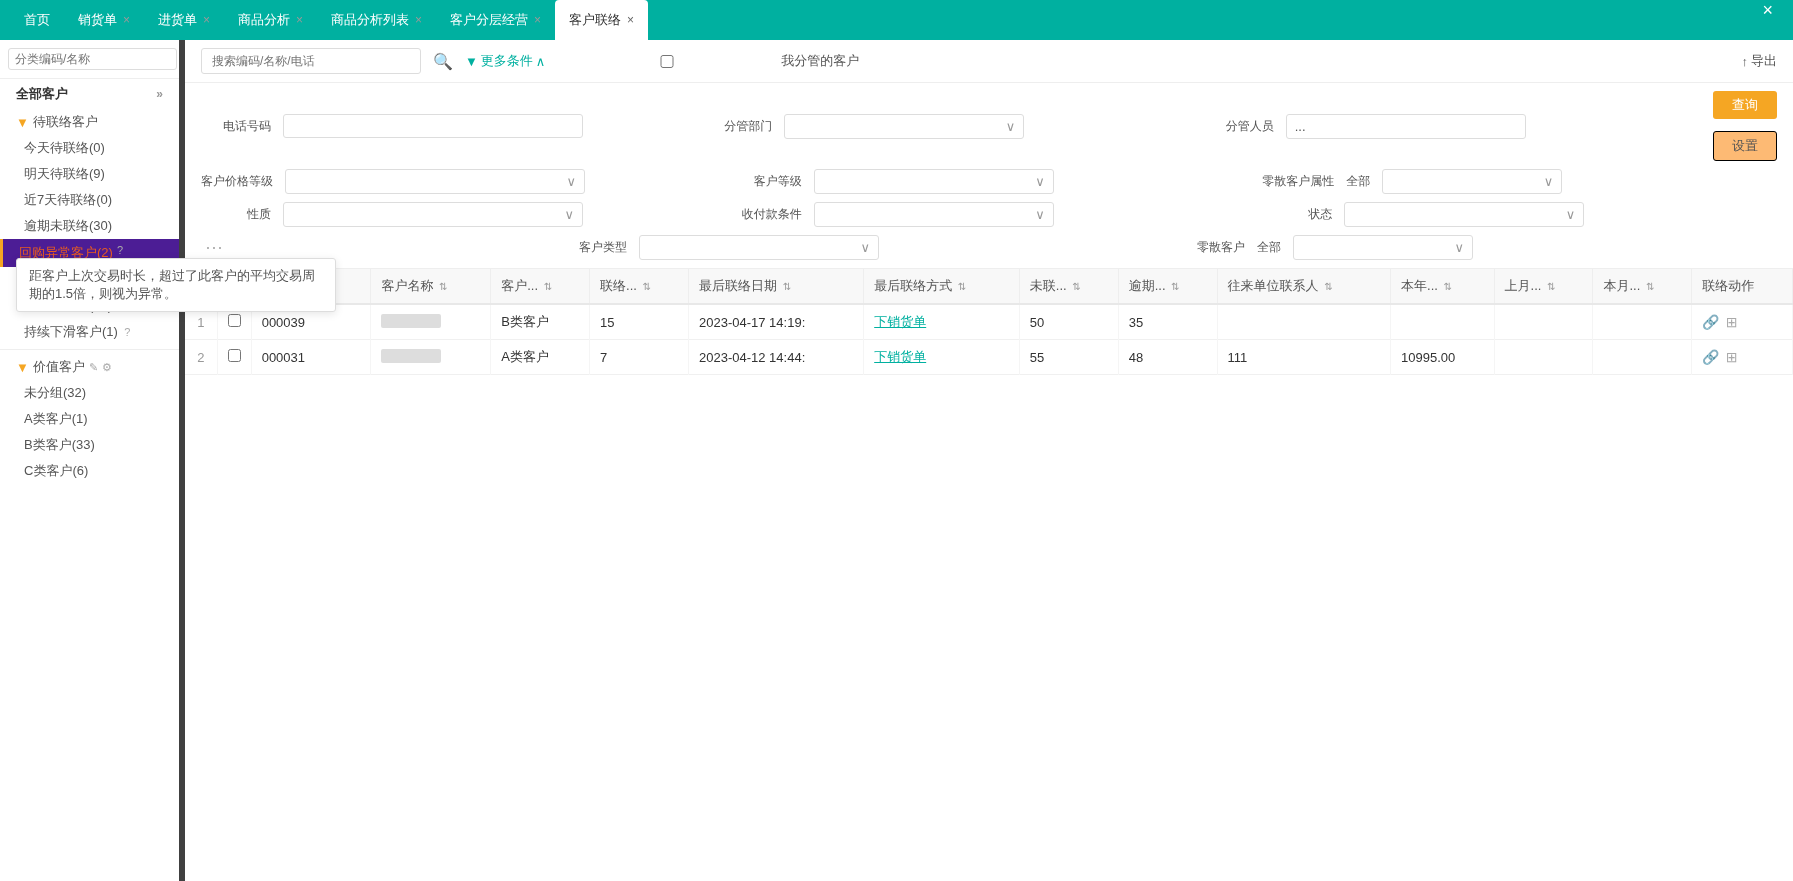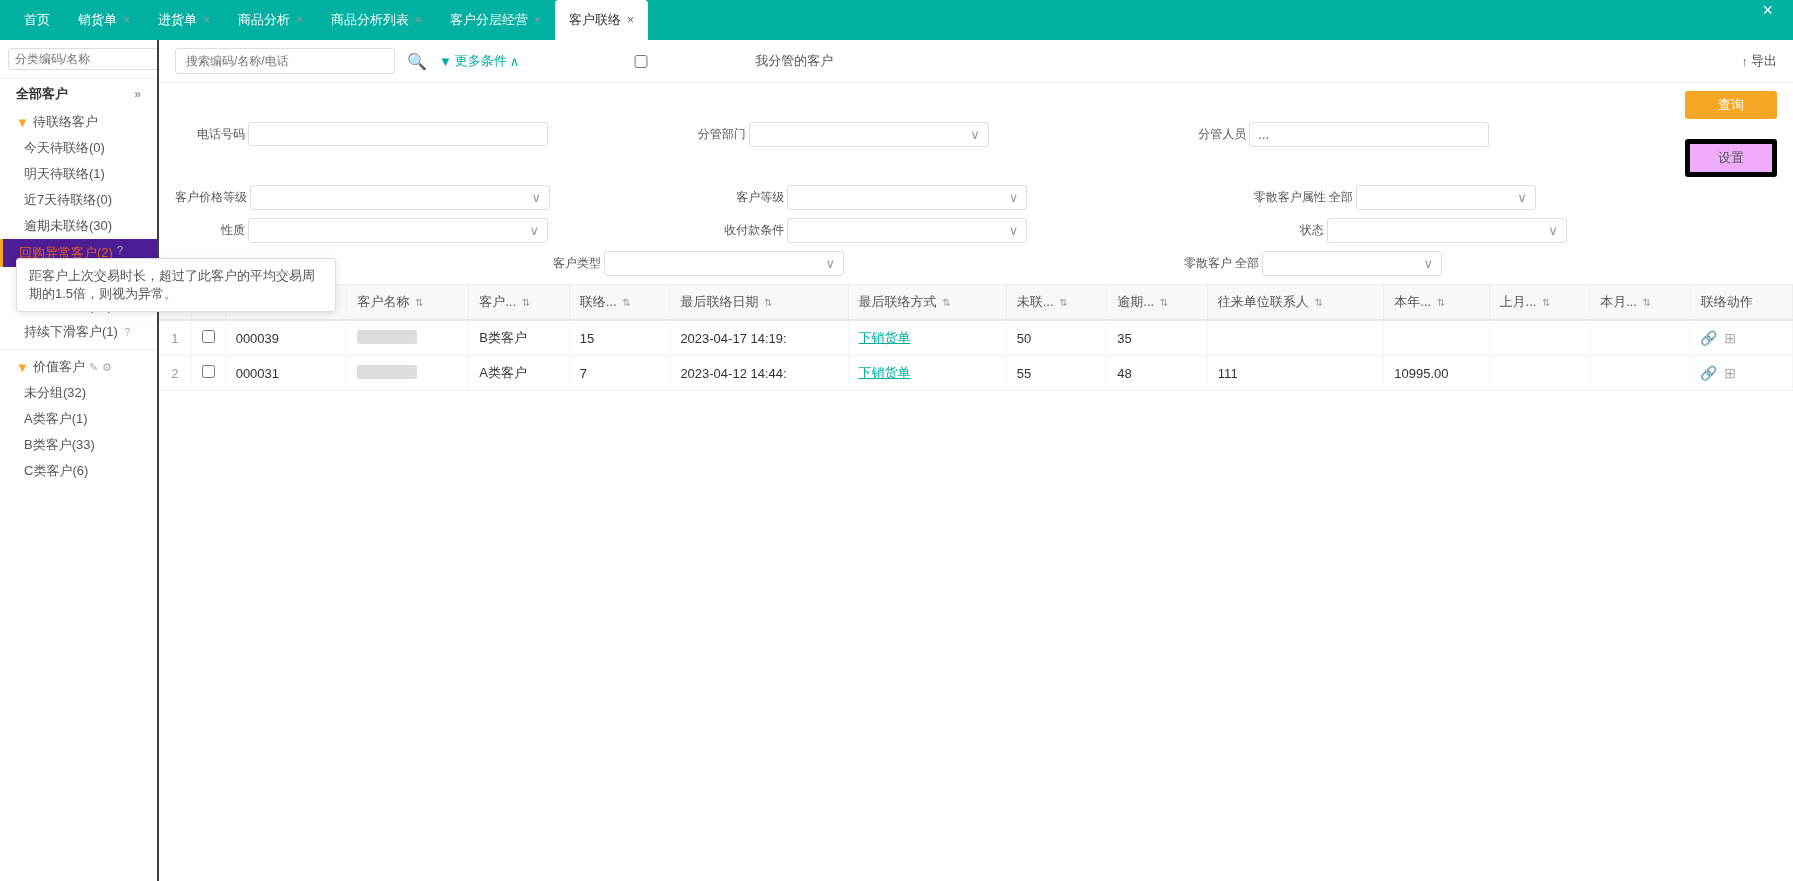--- a/index.html
+++ b/index.html
@@ -36,23 +36,23 @@
     }
 
     
     .main-layout {
       display: flex;
       height: calc(881px - 40px);
     }
 
     
     .sidebar {
-      width: 159px;
-      background: white;
-      border-right: 2px solid #404040;
+      width: 185px;
+      background: white;
+      border-right: 6px solid #404040;
       display: flex;
       flex-direction: column;
       overflow-y: auto;
     }
     .sidebar-search {
       padding: 8px;
       display: flex;
       align-items: center;
       border-bottom: 1px solid #eee;
     }
@@ -201,21 +201,21 @@
     .filter-row {
       display: flex;
       align-items: center;
       gap: 16px;
       margin-bottom: 8px;
     }
     .filter-row:last-child { margin-bottom: 0; }
     .filter-field {
       display: flex;
       align-items: center;
-      gap: 3px;
+      gap: 12px;
       flex: 1;
     }
     .filter-label {
       font-size: 12px;
       color: #555;
       white-space: nowrap;
       min-width: 70px;
       text-align: right;
     }
     .filter-select {
@@ -242,38 +242,38 @@
       color: #555;
     }
     .filter-inline-label {
       font-size: 12px;
       color: #555;
       white-space: nowrap;
     }
     .filter-action-btns {
       display: flex;
       flex-direction: column;
-      gap: 20px;
+      gap: 12px;
       margin-left: 8px;
     }
     .btn-query {
       background: #f5a623;
       color: white;
       border: none;
       border-radius: 3px;
       padding: 5px 18px;
       cursor: pointer;
       font-size: 13px;
     }
     .btn-settings {
-      background: #f0abfc;
-      color: #555;
-      border: 5px solid #000000;
-      border-radius: 3px;
-      padding: 5px 28px;
+      background: #fdba74;
+      color: #555;
+      border: 1px solid #000000;
+      border-radius: 3px;
+      padding: 5px 18px;
       cursor: pointer;
       font-size: 13px;
     }
     .dots-btn {
       color: #aaa;
       cursor: pointer;
       font-size: 18px;
       padding: 0 4px;
     }
 
@@ -421,21 +421,21 @@
 
     <div class="sidebar-group-title">
       <span class="arrow">▼</span>
       <span>待联络客户</span>
     </div>
 
     <div class="sidebar-item">
       <span>今天待联络(0)</span>
     </div>
     <div class="sidebar-item">
-      <span>明天待联络(1)</span>
+      <span>明天待联络(9)</span>
     </div>
     <div class="sidebar-item">
       <span>近7天待联络(0)</span>
     </div>
     <div class="sidebar-item">
       <span>逾期未联络(30)</span>
     </div>
 
     <div class="sidebar-item-with-badge">
       <span>回购异常客户(2)</span>

